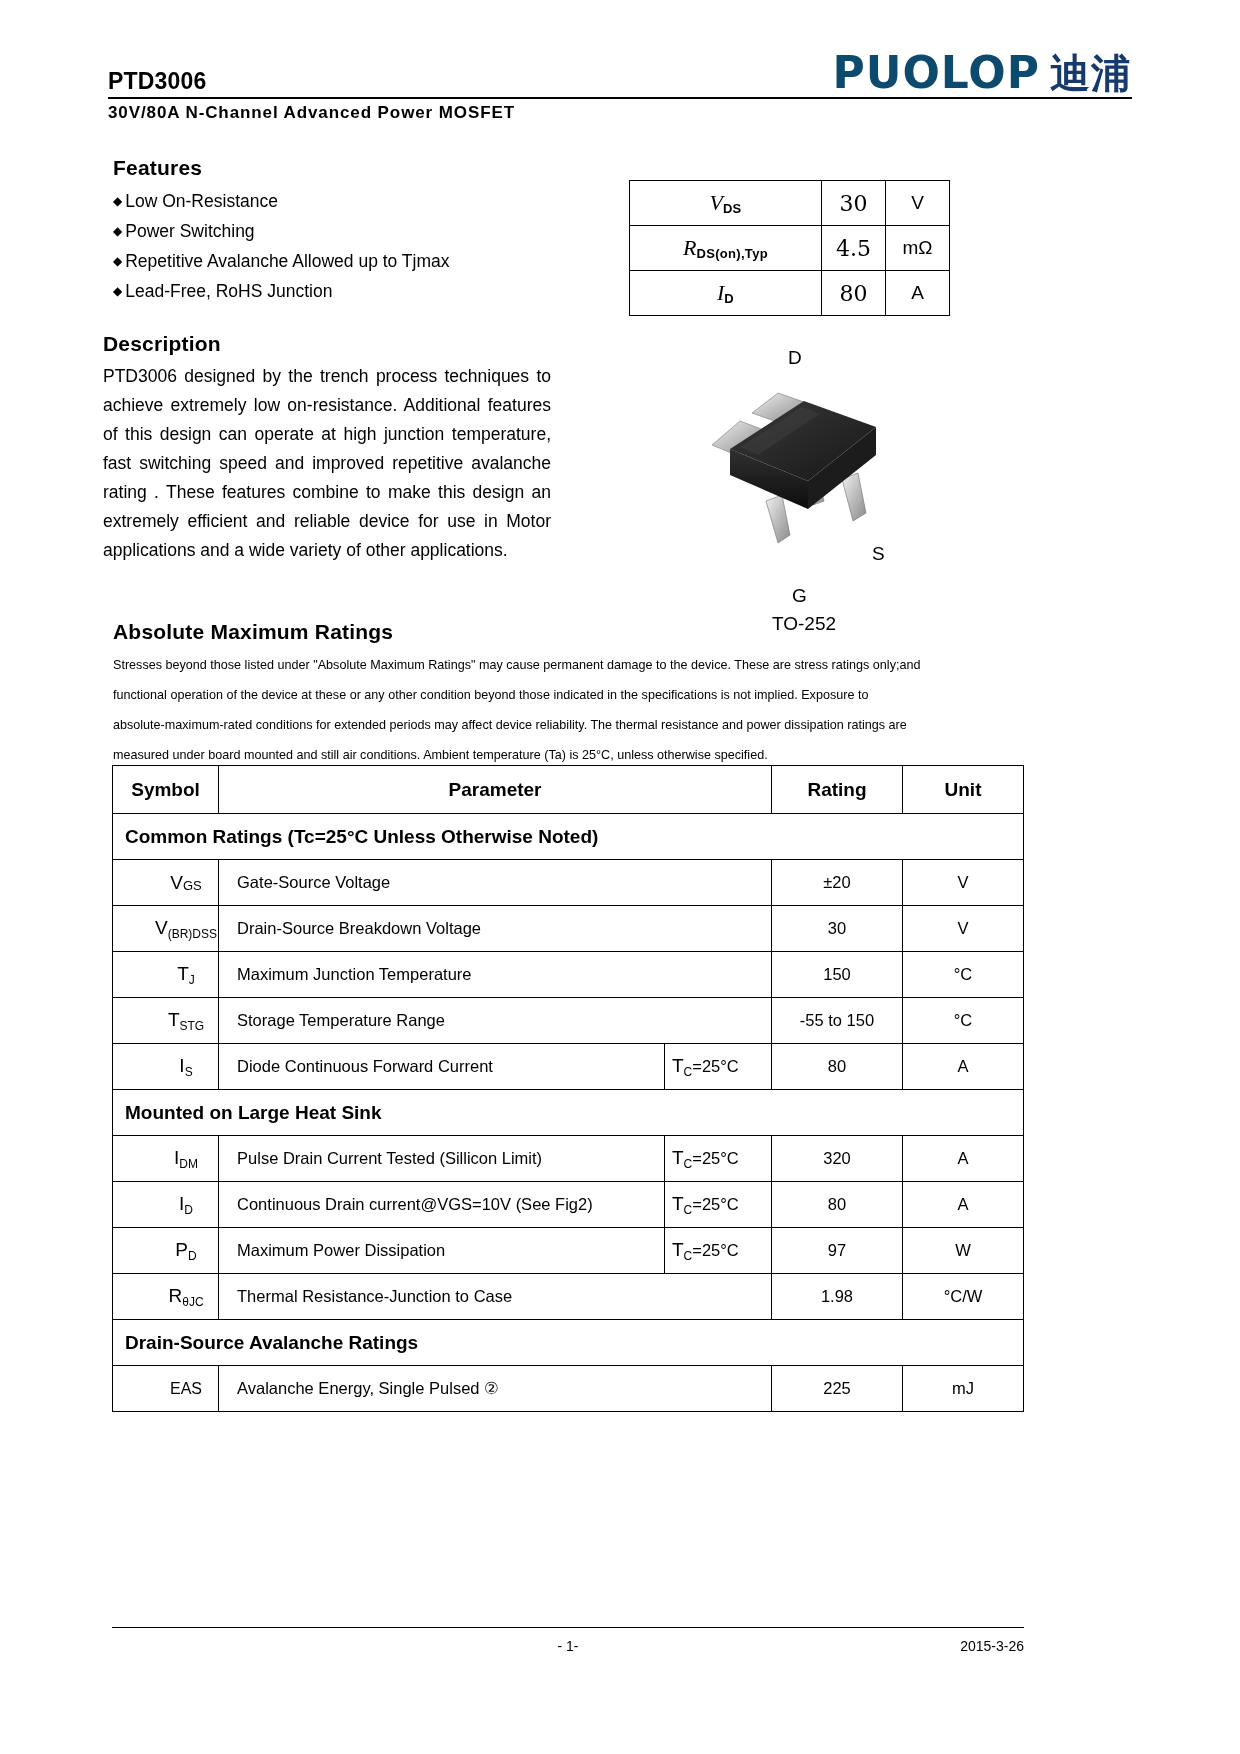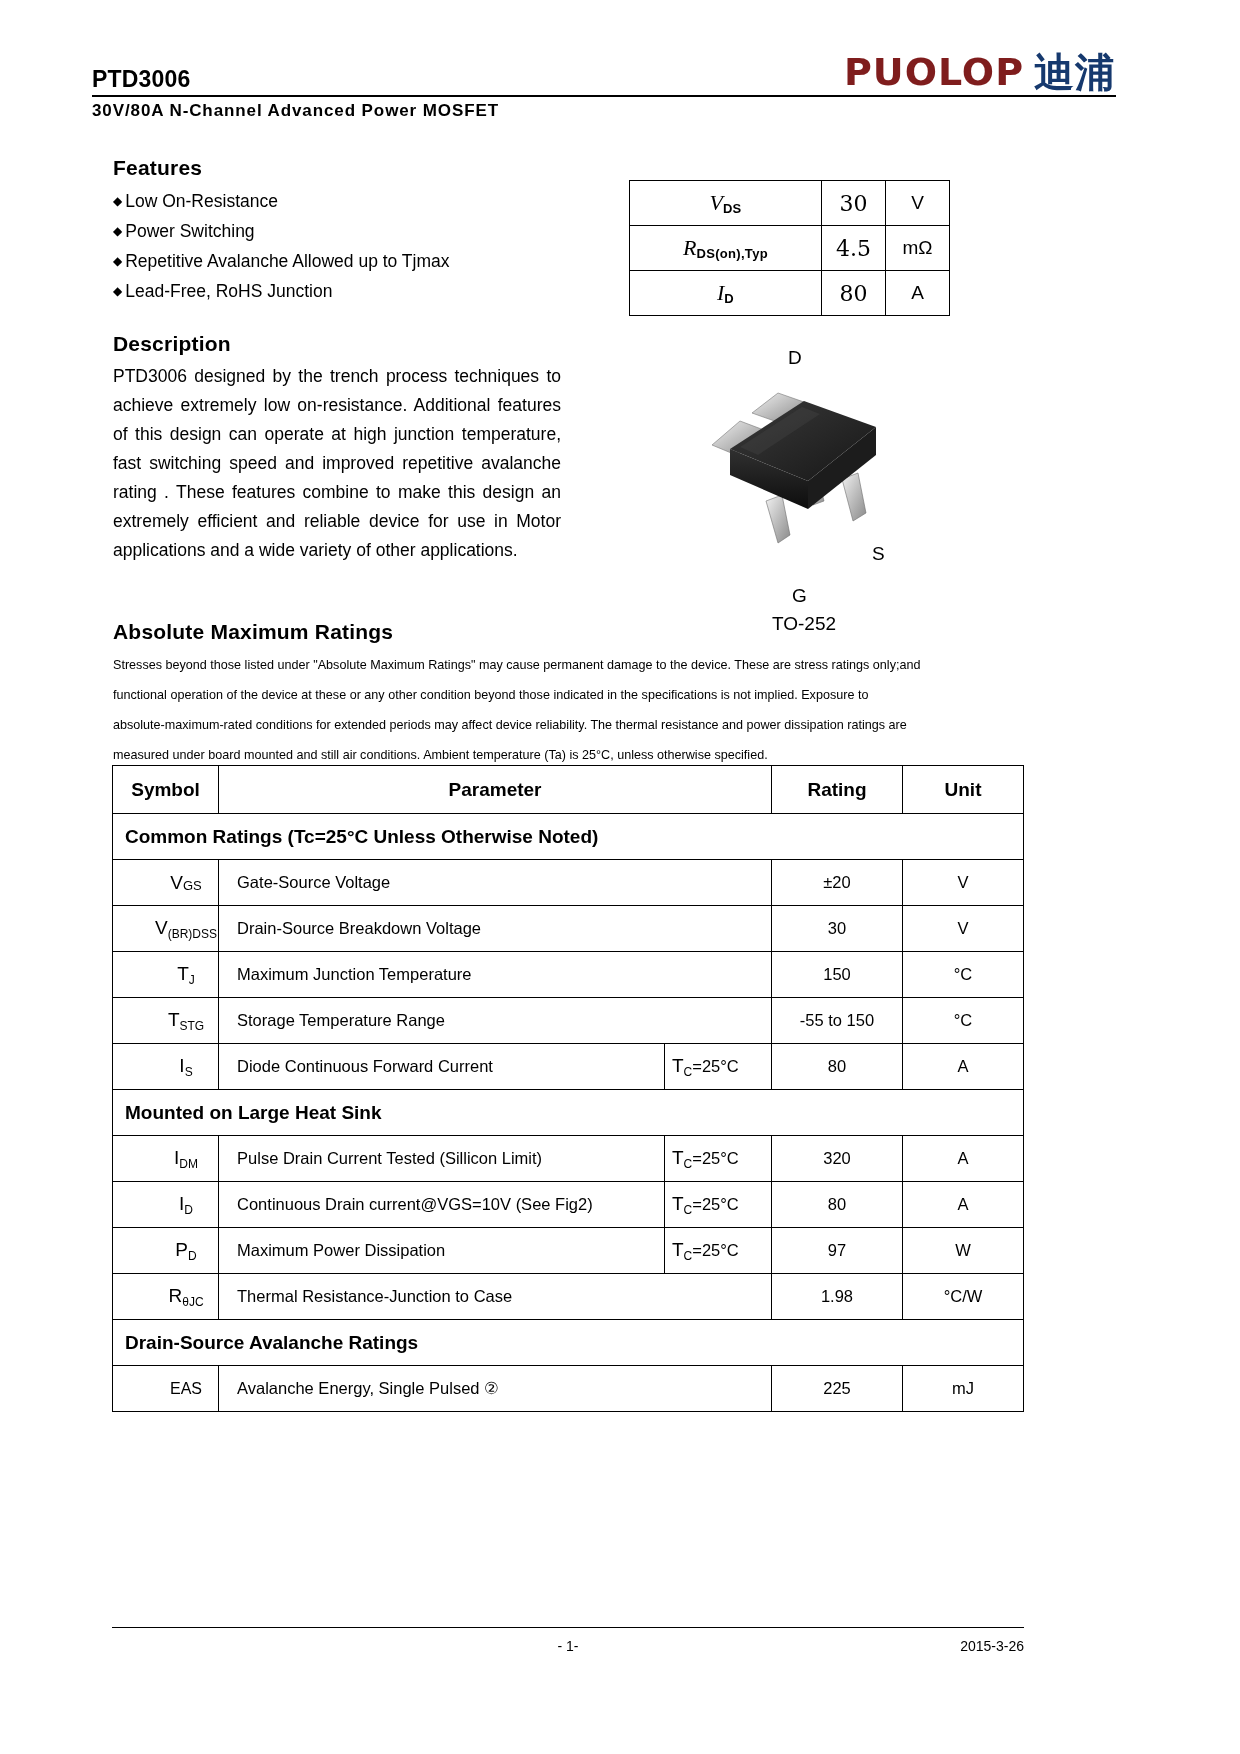--- a/index.html
+++ b/index.html
@@ -8,42 +8,42 @@
     width:1240px; height:1754px;
     background:#ffffff;
     font-family:"Liberation Sans", sans-serif;
     color:#000;
     position:relative;
     overflow:hidden;
   }
   .page { position:absolute; left:0; top:0; width:1240px; height:1754px; }
 
   
-  .hdr { position:absolute; left:92px; top:52px; width:1024px; }
+  .hdr { position:absolute; left:108px; top:52px; width:1024px; }
   .hdr-row1 { display:flex; align-items:flex-end; justify-content:space-between; }
   .part-no { font-size:23px; font-weight:bold; letter-spacing:.2px; line-height:1; padding-bottom:3px;}
   .logo-wrap { display:flex; align-items:center; gap:10px; padding-bottom:2px; }
   .logo-text {
-    font-size:38px; font-weight:bold; color:#7f1d1d;
+    font-size:44px; font-weight:bold; color:#0c4a6e;
     letter-spacing:1px; line-height:.95;
     font-family:"DejaVu Sans", sans-serif;
   }
   .logo-cn { font-size:40px; font-weight:bold; color:#16396e; line-height:1; letter-spacing:1px;}
   .hdr-rule { border-bottom:2px solid #000; margin-top:1px; }
   .subtitle { font-size:17px; font-weight:bold; letter-spacing:.9px; margin-top:4px; }
 
   
   .sec-h { font-size:21px; font-weight:bold; letter-spacing:.2px; }
   .features { position:absolute; left:113px; top:156px; width:470px; }
   .feat-list { margin:6px 0 0 0; padding:0; list-style:none; }
   .feat-list li { font-size:17.5px; line-height:30px; white-space:nowrap; }
   .feat-list li .bul { font-size:12px; vertical-align:2px; margin-right:3px; }
 
   
-  .desc { position:absolute; left:113px; top:332px; width:448px; }
+  .desc { position:absolute; left:103px; top:332px; width:448px; }
   .desc p {
     margin:6px 0 0 0; font-size:17.5px; line-height:29px;
     text-align:justify; text-align-last:left;
   }
 
   
   .specbox { position:absolute; left:629px; top:180px; border-collapse:collapse; }
   .specbox td { border:1.6px solid #000; height:45px; text-align:center; vertical-align:middle; }
   .sb-sym { width:192px; font-size:19px; }
   .sb-val { width:64px; font-size:22px; font-family:"DejaVu Serif", serif; }

